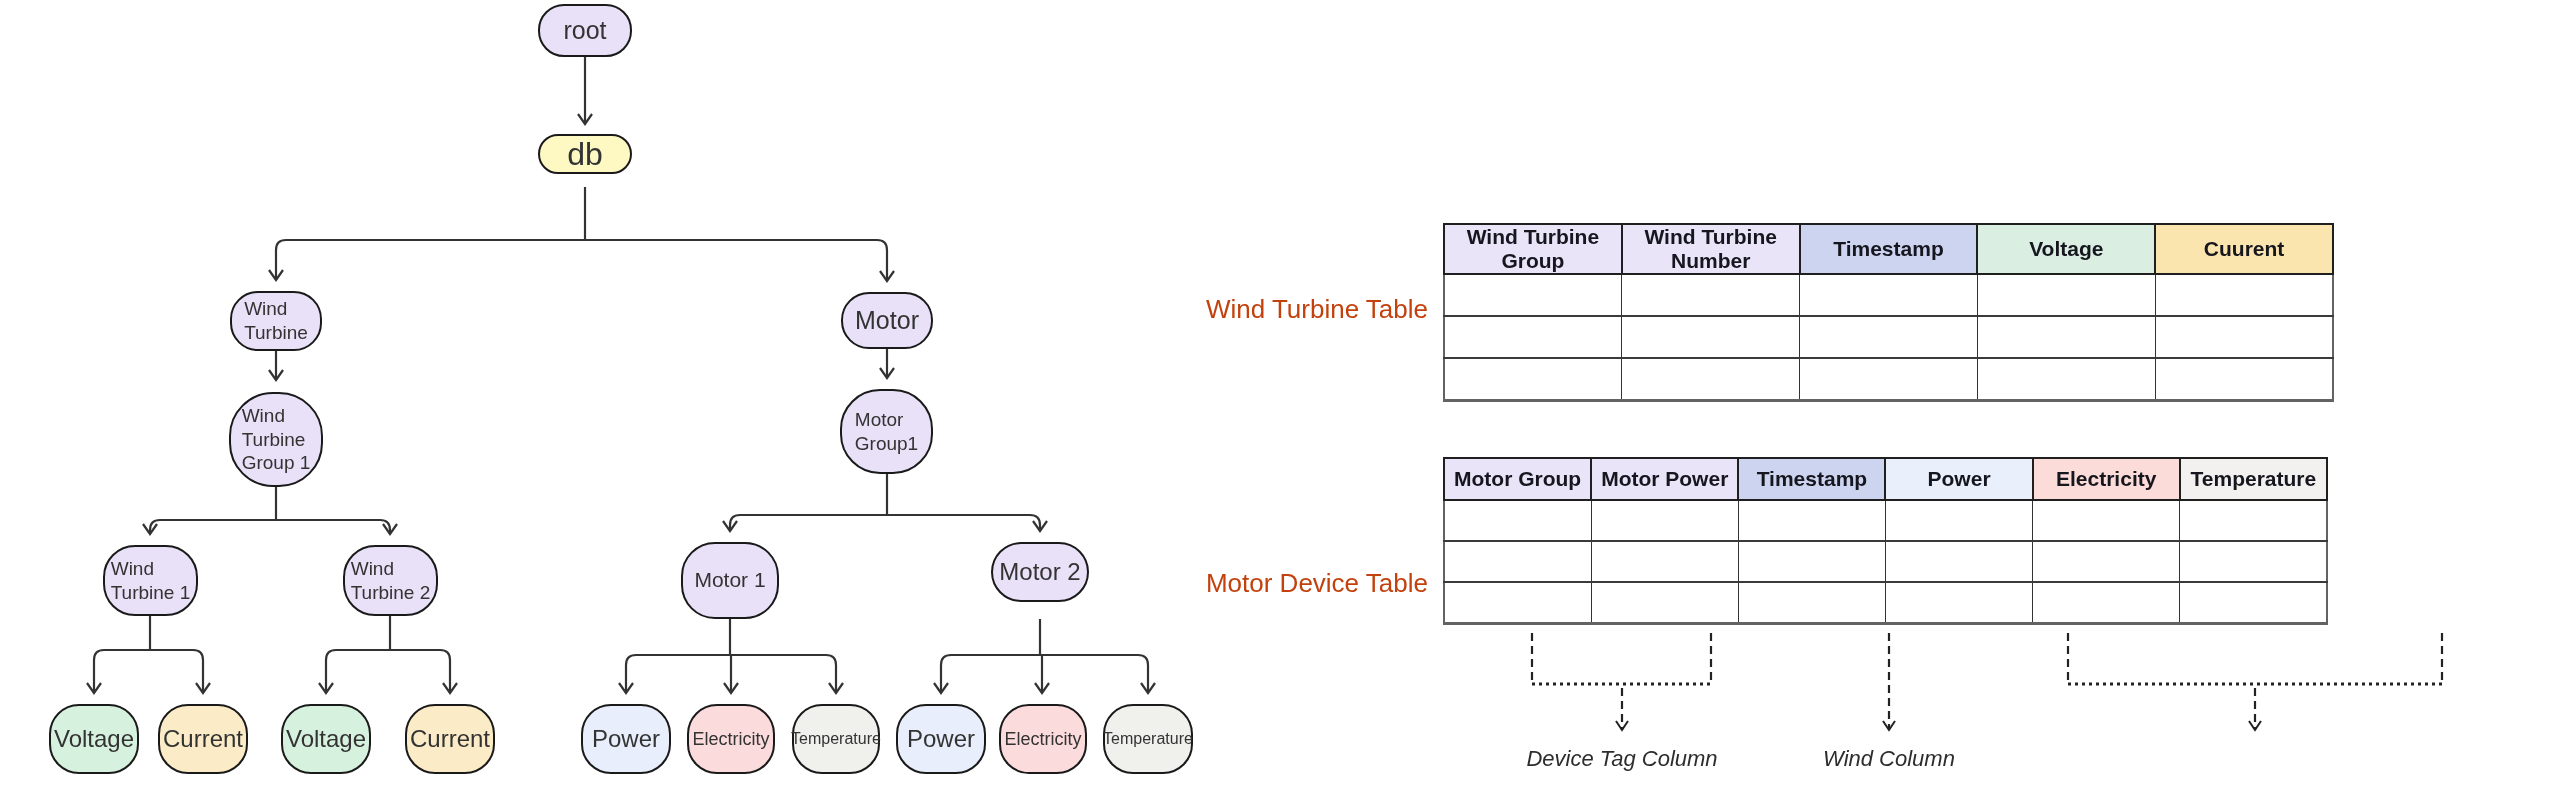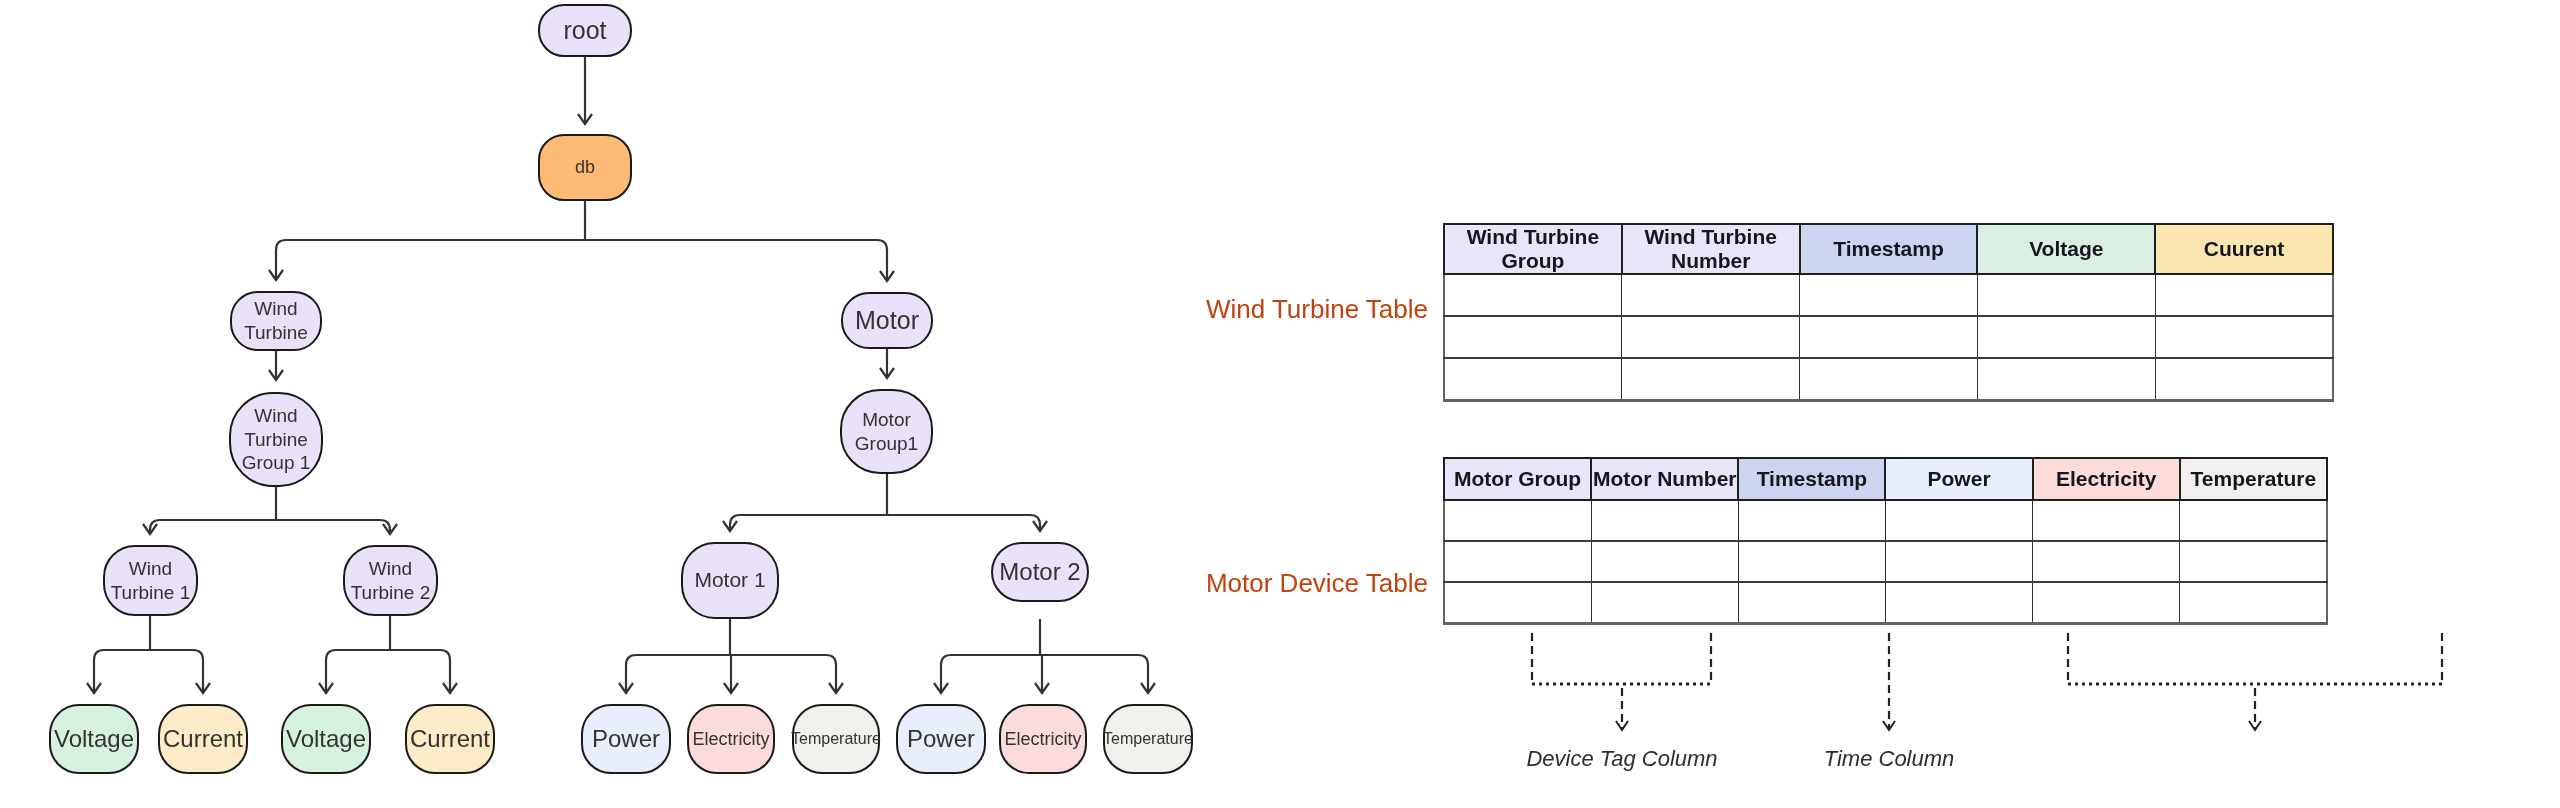--- a/index.html
+++ b/index.html
@@ -1,21 +1,21 @@
 <!DOCTYPE html>
 <html><head>
 <meta charset="utf-8">
 <style>
   html,body{margin:0;padding:0;background:#fff;}
   #canvas{position:relative;width:2560px;height:808px;background:#ffffff;overflow:hidden;
           font-family:"Liberation Sans","DejaVu Sans",sans-serif;color:#333;}
   svg.layer{position:absolute;left:0;top:0;width:2560px;height:808px;pointer-events:none;}
 
   
-  .node{position:absolute;display:flex;align-items:center;justify-content:center;text-align:center;
+  .node{position:absolute;display:flex;align-items:center;justify-content:center;text-align:left;
         border:2px solid #1a1a1a;color:#333;line-height:1.25;white-space:pre-line;box-sizing:border-box;}
 
   
   .side-label{position:absolute;width:360px;text-align:right;font-size:26px;color:#c2410c;}
   #wind-caption{left:1068px;top:294px;}
   #motor-caption{left:1068px;top:568px;}
 
   
   table.dtable{position:absolute;border-collapse:collapse;table-layout:fixed;background:#fff;
                border:2px solid #636363;border-bottom-width:3px;padding-left:8px;}
@@ -90,21 +90,21 @@
       <path d="M1889,633 L1889,730" stroke-dasharray="8,5" marker-end="url(#arwd)"></path>
       <path d="M2068,633 L2068,680" stroke-dasharray="8,5"></path>
       <path d="M2442,633 L2442,680" stroke-dasharray="8,5"></path>
       <path d="M2068,684 L2442,684" stroke-width="3.2" stroke-dasharray="3,4"></path>
       <path d="M2255,688 L2255,730" stroke-dasharray="8,5" marker-end="url(#arwd)"></path>
     </g>
   </svg>
 
   <div id="nodes">
       <div class="node" style="left: 538px; top: 4px; width: 94px; height: 53px; border-radius: 26px; font-size: 25px; background: rgb(232, 225, 248);">root</div>
-      <div class="node" style="left: 538px; top: 134px; width: 94px; height: 67px; border-radius: 26px; font-size: 18px; background: #fdba74;">db</div>
+      <div class="node" style="left: 538px; top: 134px; width: 94px; height: 40px; border-radius: 26px; font-size: 32px; background: #fef9c3;">db</div>
       <div class="node" style="left: 230px; top: 291px; width: 92px; height: 60px; border-radius: 28px; font-size: 19px; background: rgb(232, 225, 248);">Wind
 Turbine</div>
       <div class="node" style="left: 841px; top: 292px; width: 92px; height: 57px; border-radius: 28px; font-size: 25px; background: rgb(232, 225, 248);">Motor</div>
       <div class="node" style="left: 229px; top: 392px; width: 94px; height: 95px; border-radius: 44px; font-size: 19px; background: rgb(232, 225, 248);">Wind
 Turbine
 Group 1</div>
       <div class="node" style="left: 840px; top: 389px; width: 93px; height: 85px; border-radius: 40px; font-size: 19px; background: rgb(232, 225, 248);">Motor
 Group1</div>
       <div class="node" style="left: 103px; top: 545px; width: 95px; height: 71px; border-radius: 32px; font-size: 19px; background: rgb(232, 225, 248);">Wind
 Turbine 1</div>
@@ -158,21 +158,21 @@
           <td></td>
           <td></td>
           <td></td>
         </tr>
       </tbody>
     </table>
   <table id="motor-table" class="dtable">
       <thead>
         <tr>
           <th style="background: rgb(234, 228, 249);">Motor Group</th>
-          <th style="background: rgb(234, 228, 249);">Motor Number</th>
+          <th style="background: rgb(234, 228, 249);">Motor Power</th>
           <th style="background: rgb(205, 212, 240);">Timestamp</th>
           <th style="background: rgb(233, 240, 252);">Power</th>
           <th style="background: rgb(251, 220, 216);">Electricity</th>
           <th style="background: rgb(242, 241, 239);">Temperature</th>
         </tr>
       </thead>
       <tbody>
         <tr>
           <td></td>
           <td></td>
@@ -194,14 +194,14 @@
           <td></td>
           <td></td>
           <td></td>
           <td></td>
           <td></td>
         </tr>
       </tbody>
     </table>
 
   <div id="device-tag-label" class="ann-label">Device Tag Column</div>
-  <div id="time-label" class="ann-label">Time Column</div>
+  <div id="time-label" class="ann-label">Wind Column</div>
 </div>
 
 </body></html>

